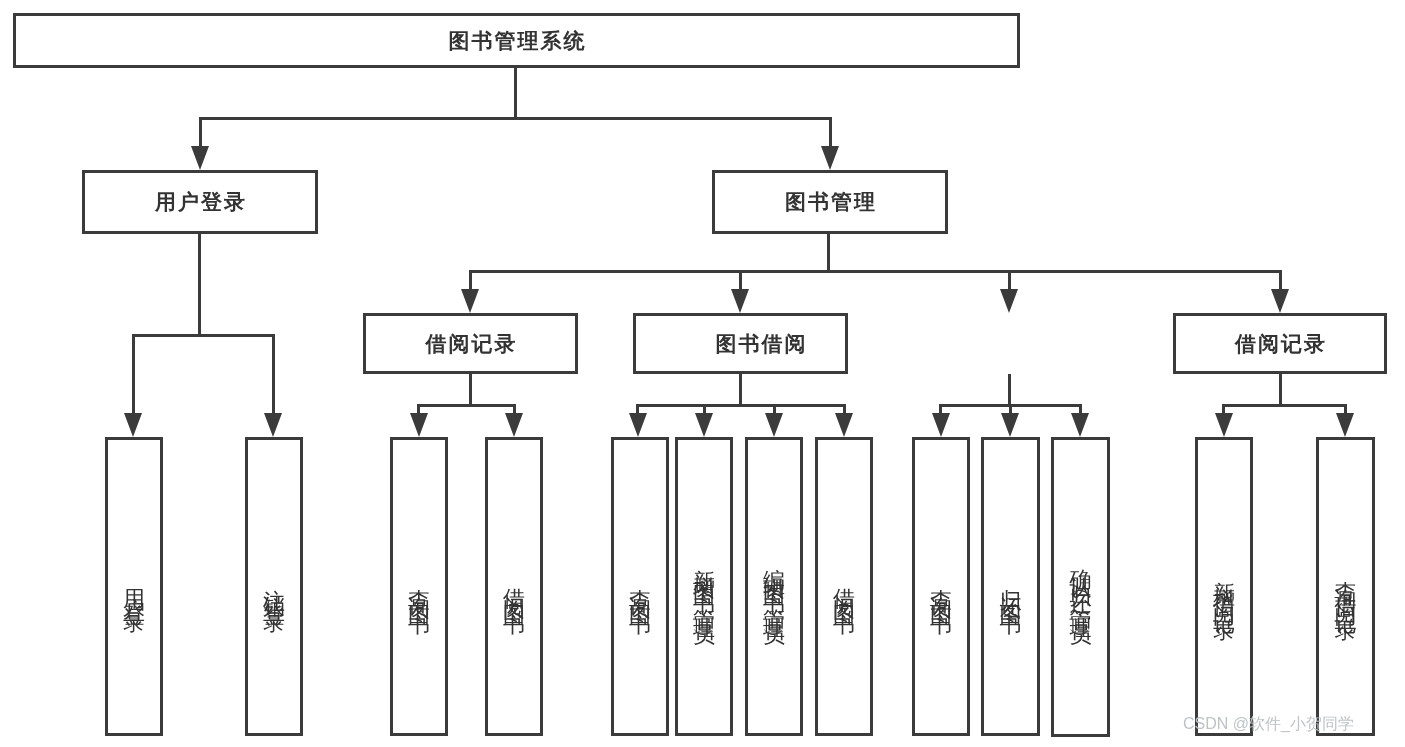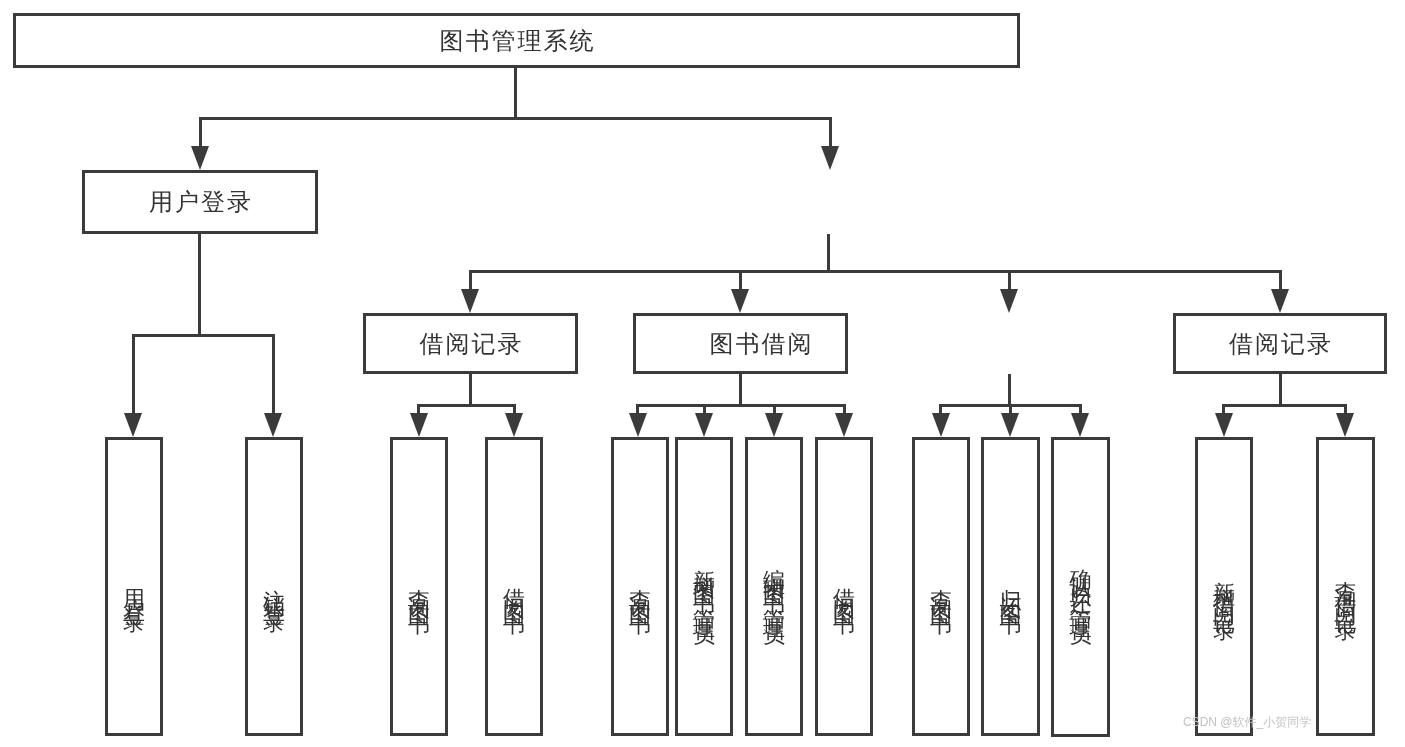--- a/index.html
+++ b/index.html
@@ -19,45 +19,46 @@
   }
   
   .node{
     position:absolute;
     box-sizing:border-box;
     border:3px solid var(--line);
     background:var(--bg);
     display:flex;align-items:center;justify-content:center;
   }
   .hlabel{
-    font-size:24px;
+    font-size:21px;
     letter-spacing:2px;
     text-indent:2px;
     white-space:nowrap;
+    font-weight:bold;
   }
   .leaf span{
     writing-mode:vertical-lr;
     text-orientation:mixed;
     font-size:22px;
     letter-spacing:8px;
     white-space:nowrap;
   }
   
   .v{position:absolute;width:3px;background:var(--line);}
   .h{position:absolute;height:3px;background:var(--line);}
   .tri{
     position:absolute;width:0;height:0;
     border-left:9px solid transparent;
     border-right:9px solid transparent;
     border-top:24px solid var(--line);
   }
   .watermark{
     position:absolute;
     left:1183px;top:714px;
-    font-size:12px;
+    font-size:16px;
     color:var(--wm);
     white-space:nowrap;
     z-index:5;
     pointer-events:none;
   }
 </style>
 </head>
 <body>
 
 <div class="stage">
@@ -68,20 +69,23 @@
 
   <div class="v" style="left:514px;top:68px;height:50px;"></div>
   <div class="h" style="left:199px;top:117px;width:632px;"></div>
   <div class="v" style="left:199px;top:117px;height:32px;"></div>
   <div class="tri" style="left:191px;top:146px;"></div>
   <div class="v" style="left:829px;top:117px;height:32px;"></div>
   <div class="tri" style="left:821px;top:146px;"></div>
 
   <div class="node" style="left:82px;top:170px;width:236px;height:64px;">
     <span class="hlabel">用户登录</span>
+  </div>
+  <div class="node" style="left:712px;top:170px;width:236px;height:64px;">
+    <span class="hlabel">图书管理</span>
   </div>
 
   <div class="v" style="left:198px;top:234px;height:102px;"></div>
   <div class="h" style="left:132px;top:334px;width:143px;"></div>
   <div class="v" style="left:132px;top:334px;height:86px;"></div>
   <div class="tri" style="left:124px;top:413px;"></div>
   <div class="v" style="left:272px;top:334px;height:86px;"></div>
   <div class="tri" style="left:264px;top:413px;"></div>
 
   <div class="v" style="left:827px;top:234px;height:38px;"></div>

